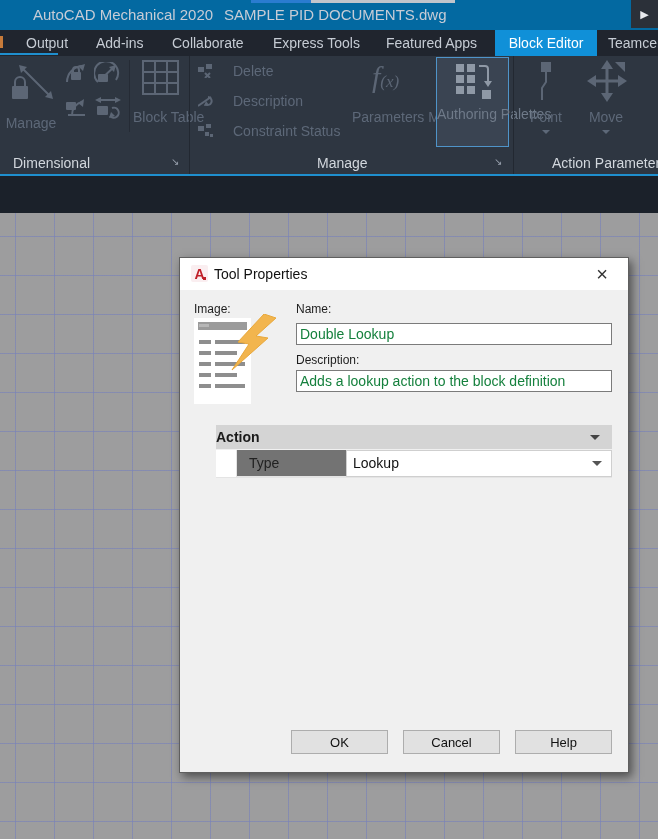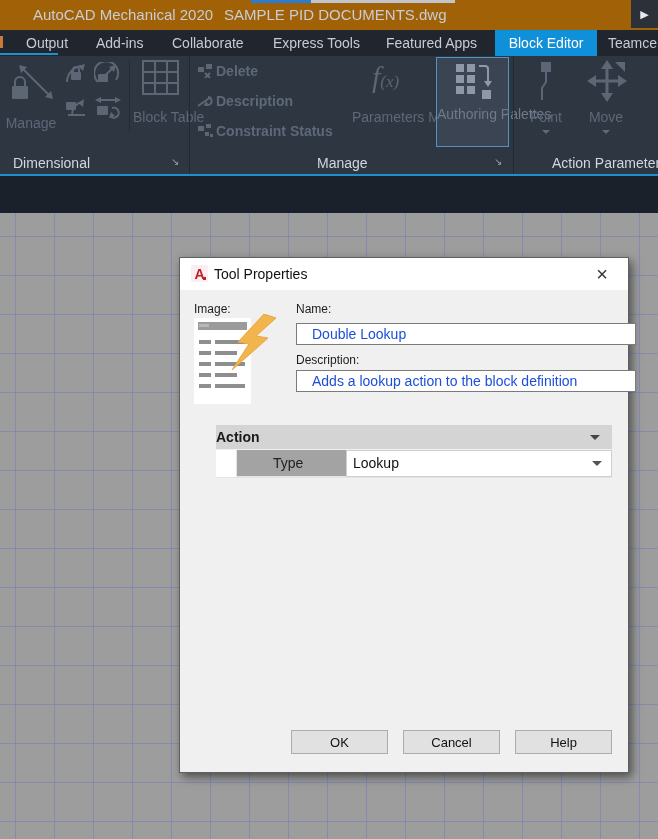--- a/index.html
+++ b/index.html
@@ -1,21 +1,21 @@
 <!DOCTYPE html>
 <html><head>
 <meta charset="utf-8">
 <style>
   html,body{margin:0;padding:0;}
   body{width:658px;height:839px;overflow:hidden;position:relative;
        font-family:"Liberation Sans", sans-serif;background:#1b212a;}
   .abs{position:absolute;}
 
   
-  #titlebar{left:0;top:0;width:658px;height:30px;background:#a16207;}
+  #titlebar{left:0;top:0;width:658px;height:30px;background:#0369a1;}
   .title-text{color:#c7ccd6;font-size:15px;line-height:30px;white-space:nowrap;}
   #tab-indicator-blue{left:251px;top:0;width:60px;height:3px;background:#2a7cd0;}
   #tab-indicator-gray{left:311px;top:0;width:144px;height:3px;background:#c2c5cb;}
   #overflow-box{left:631px;top:0;width:27px;height:28px;background:#2b3039;
      color:#e8eaee;font-size:11px;line-height:28px;text-align:center;cursor:pointer;}
 
   
   #tabrow{left:0;top:30px;width:658px;height:26px;background:#20252e;}
   .rtab{position:absolute;top:0;height:26px;line-height:26px;font-size:14px;
         color:#c6ccd4;white-space:nowrap;cursor:pointer;}
@@ -33,21 +33,21 @@
   .btn-label{color:#5d6878;font-size:14px;text-align:center;line-height:15px;white-space:nowrap;}
   .mini-sep{position:absolute;left:129px;top:4px;width:1px;height:72px;background:#252b35;}
   .big-btn{cursor:pointer;}
   .fx{font-family:"Liberation Serif", serif;font-style:italic;color:#5c6675;
       font-size:30px;line-height:34px;}
   .fx small{font-size:17px;}
   .authoring-box{border:1px solid #4f94c9;background:#3a4452;}
   .drop-arrow{width:0;height:0;border-left:4px solid transparent;border-right:4px solid transparent;
               border-top:4px solid #5d6878;}
   .manage-row{position:absolute;left:8px;height:18px;display:flex;align-items:center;
-              gap:3px;cursor:pointer;font-weight:bold;}
+              gap:20px;cursor:pointer;}
 
   
   #canvas{left:0;top:213px;width:658px;height:626px;background-color:#9d9d9e;
     background-image:
       linear-gradient(90deg, rgba(118,128,188,.60) 0 1px, transparent 1px),
       linear-gradient(180deg, rgba(118,128,188,.60) 0 1px, transparent 1px);
     background-size:39px 39px,39px 39px;
     background-position:15px 0,0 23px;
     background-repeat:repeat;}
   #darkband{left:0;top:176px;width:658px;height:37px;background:#1b212a;}
@@ -59,32 +59,32 @@
   #dlg-title{left:34px;top:0;height:32px;line-height:32px;font-size:14px;color:#111111;}
   #dlg-logo{left:11px;top:7px;width:17px;height:17px;background:#faeef0;border-radius:2px;
             text-align:center;}
   #dlg-logo span{color:#c01f28;font-weight:bold;font-size:14px;line-height:17px;}
   #dlg-logo i{position:absolute;right:2px;bottom:2px;width:3px;height:3px;background:#c01f28;}
   #dlg-close{left:407px;top:3px;width:30px;height:26px;text-align:center;line-height:26px;
              font-size:20px;color:#333;cursor:pointer;}
   .dlg-label{font-size:12px;color:#1d1d1d;}
   .dlg-input{position:absolute;left:116px;width:308px;height:18px;background:#ffffff;
              border:1px solid #7b7b7b;font-family:"Liberation Sans",sans-serif;
-             font-size:14px;color:#1d4ed8;padding:1px 15px;}
+             font-size:14px;color:#15803d;padding:1px 3px;}
   #image-card{left:14px;top:60px;width:57px;height:86px;background:#ffffff;}
   #image-card .hdr{position:absolute;left:4px;top:4px;width:49px;height:8px;background:#9b9b9b;}
   #image-card .hdr i{position:absolute;left:1px;top:2px;width:10px;height:3px;background:#b7b7b7;}
   .dashrow{position:absolute;left:5px;height:4px;}
   .dashrow b{position:absolute;top:0;height:4px;background:#8e8e8e;}
   #action-header{left:36px;top:167px;width:396px;height:24px;background:#d4d4d4;}
   #action-header span{font-weight:bold;font-size:14px;color:#1a1a1a;line-height:24px;}
   #action-header .tri{position:absolute;right:12px;top:10px;border-top-color:#444;}
   #type-row{left:36px;top:192px;width:396px;height:27px;background:#ffffff;border-bottom:1px solid #e4e4e4;}
-  #type-cell{left:20px;top:0;width:109px;height:26px;background:#a3a3a3;
-             border:1px solid #e4e4e4;border-top:none;padding-left:24px;}
+  #type-cell{left:20px;top:0;width:109px;height:26px;background:#737373;
+             border:1px solid #e4e4e4;border-top:none;}
   #type-cell span{font-size:14px;color:#222;line-height:26px;padding-left:12px;}
   #type-combo{left:130px;top:0;width:264px;height:25px;background:#ffffff;border:1px solid #cfcfcf;cursor:pointer;}
   #type-combo span{font-size:14px;color:#111;line-height:25px;padding-left:6px;}
   #type-combo .tri{position:absolute;right:9px;top:10px;border-top-color:#555;}
   .dlg-btn{position:absolute;top:472px;width:97px;height:24px;background:#e1e1e1;
            border:1px solid #adadad;font-family:"Liberation Sans",sans-serif;
            font-size:13px;color:#111;text-align:center;line-height:22px;cursor:pointer;}
   .tri{width:0;height:0;border-left:5px solid transparent;border-right:5px solid transparent;
        border-top:5px solid #444;}
   svg .mut{stroke:#5c6675;fill:none;stroke-width:2;}

